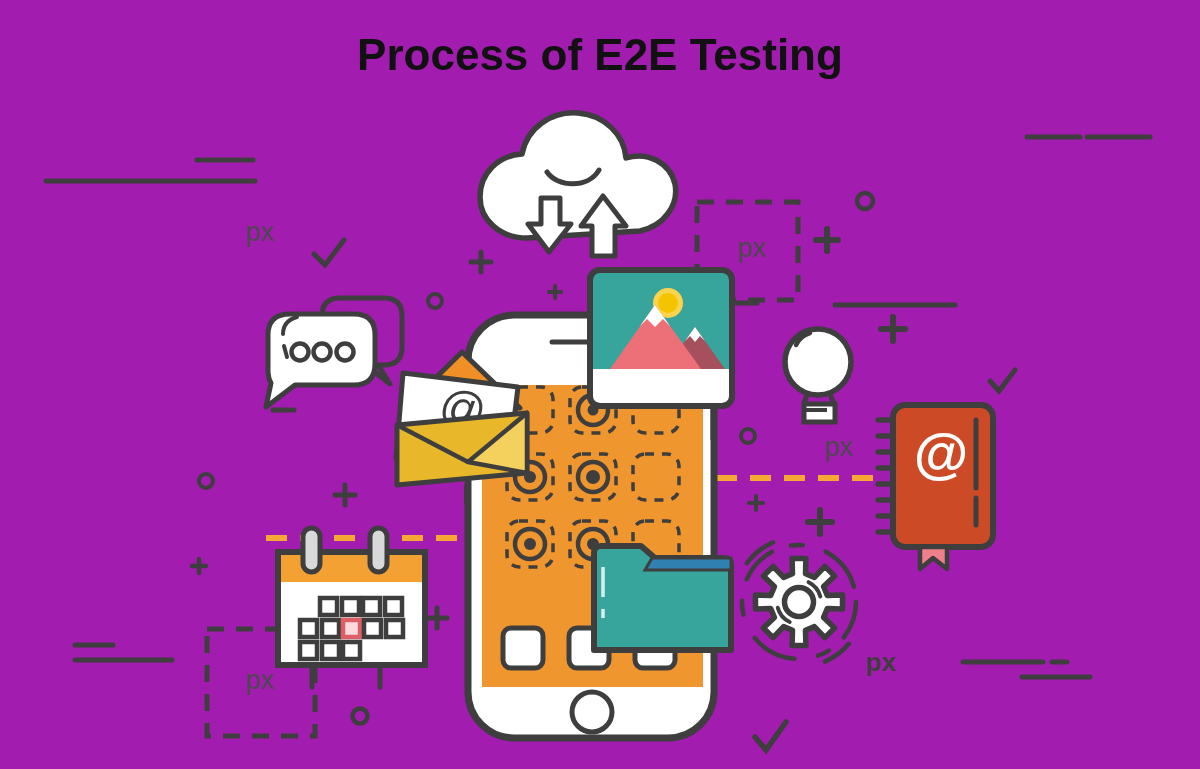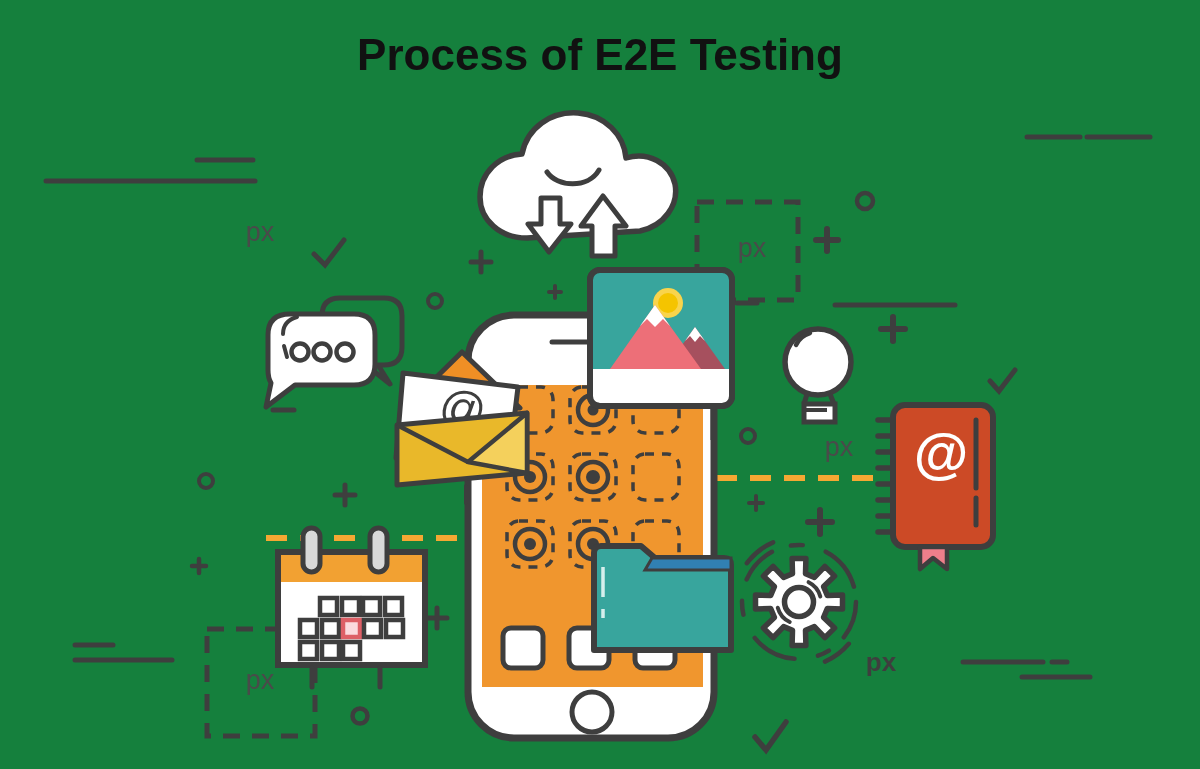--- a/index.html
+++ b/index.html
@@ -1,16 +1,16 @@
 <!DOCTYPE html>
 <html><head>
 <meta charset="utf-8">
 <style>
   html,body{margin:0;padding:0;background:#fff;}
-  .stage{position:relative;width:1200px;height:769px;background:#15803d;overflow:hidden;
+  .stage{position:relative;width:1200px;height:769px;background:#a21caf;overflow:hidden;
          font-family:"Liberation Sans",sans-serif;}
   svg text{font-family:"Liberation Sans",sans-serif;}
   .title-text{font-weight:bold;font-size:44px;fill:#111;}
   .px-label{font-size:27px;fill:#4a4a4a;}
   .px-label-bold{font-size:26px;fill:#3e3e3e;font-weight:bold;}
   .outline{stroke:#3e3e3e;fill:none;}
   .cap{stroke-linecap:round;}
 </style>
 </head>
 <body>

